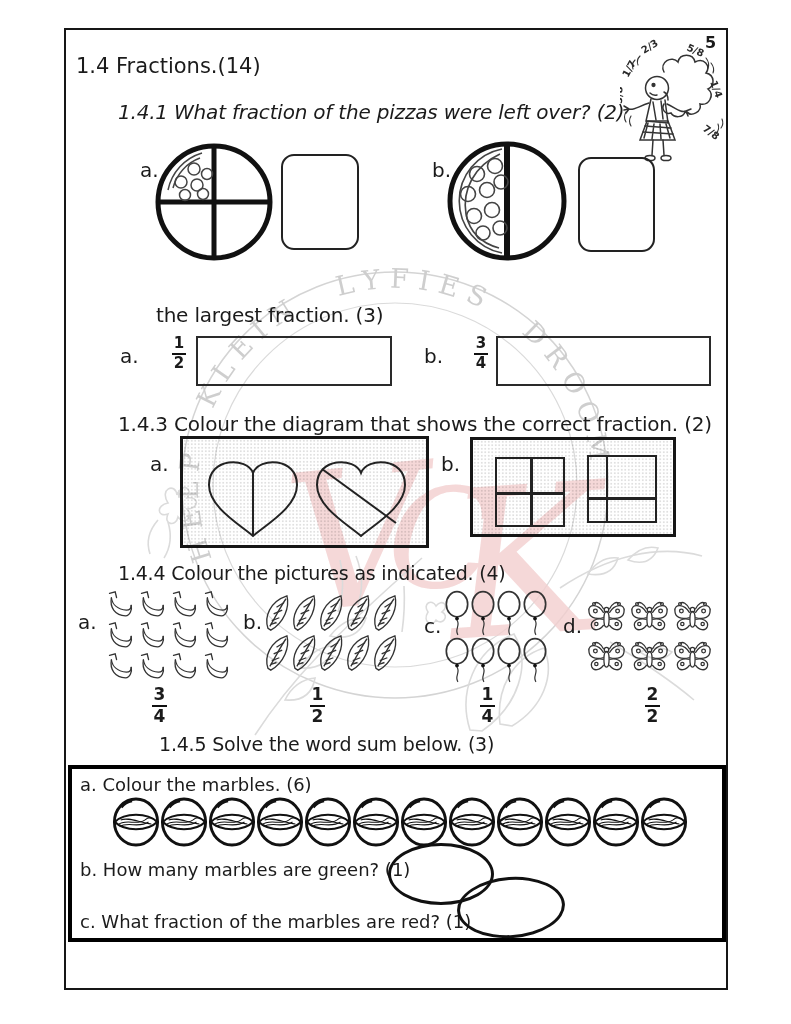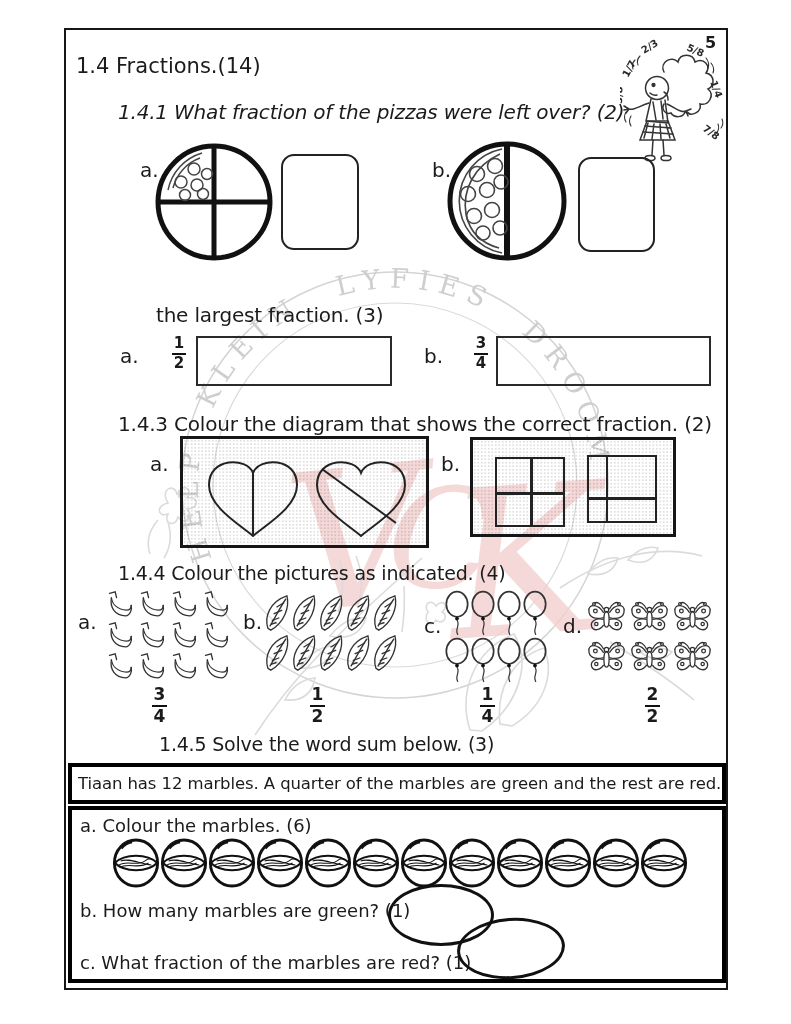--- a/index.html
+++ b/index.html
@@ -348,21 +348,20 @@
     </div>
   <div class="abs frac frac-lg" style="left:645px;top:686px;">
     <span class="num">2</span>
     <span class="bar"></span>
     <span class="den">2</span>
   </div>
 
   <div class="abs qtext-sm" style="left:118px;top:733px;margin-left:41px;">1.4.5 Solve the word sum below. (3)</div>
 
   <div class="abs" style="left:68px;top:763px;width:658px;">
-    <div class="ws-box ws-statement" style="width:658px;">Tiaan has 12 marbles. A quarter of the marbles are green and the rest are red.</div>
     <div class="ws-box" style="width:658px;height:177px;margin-top:2px;position:relative;">
       <div class="abs ws-q" style="left:8px;top:5px;">a. Colour the marbles. (6)</div>
       <div class="abs marble-row" style="left:40px;top:28px;">
           <svg class="pic">
             <use href="#sym-marble"></use>
           </svg>
           <svg class="pic">
             <use href="#sym-marble"></use>
           </svg>
           <svg class="pic">

